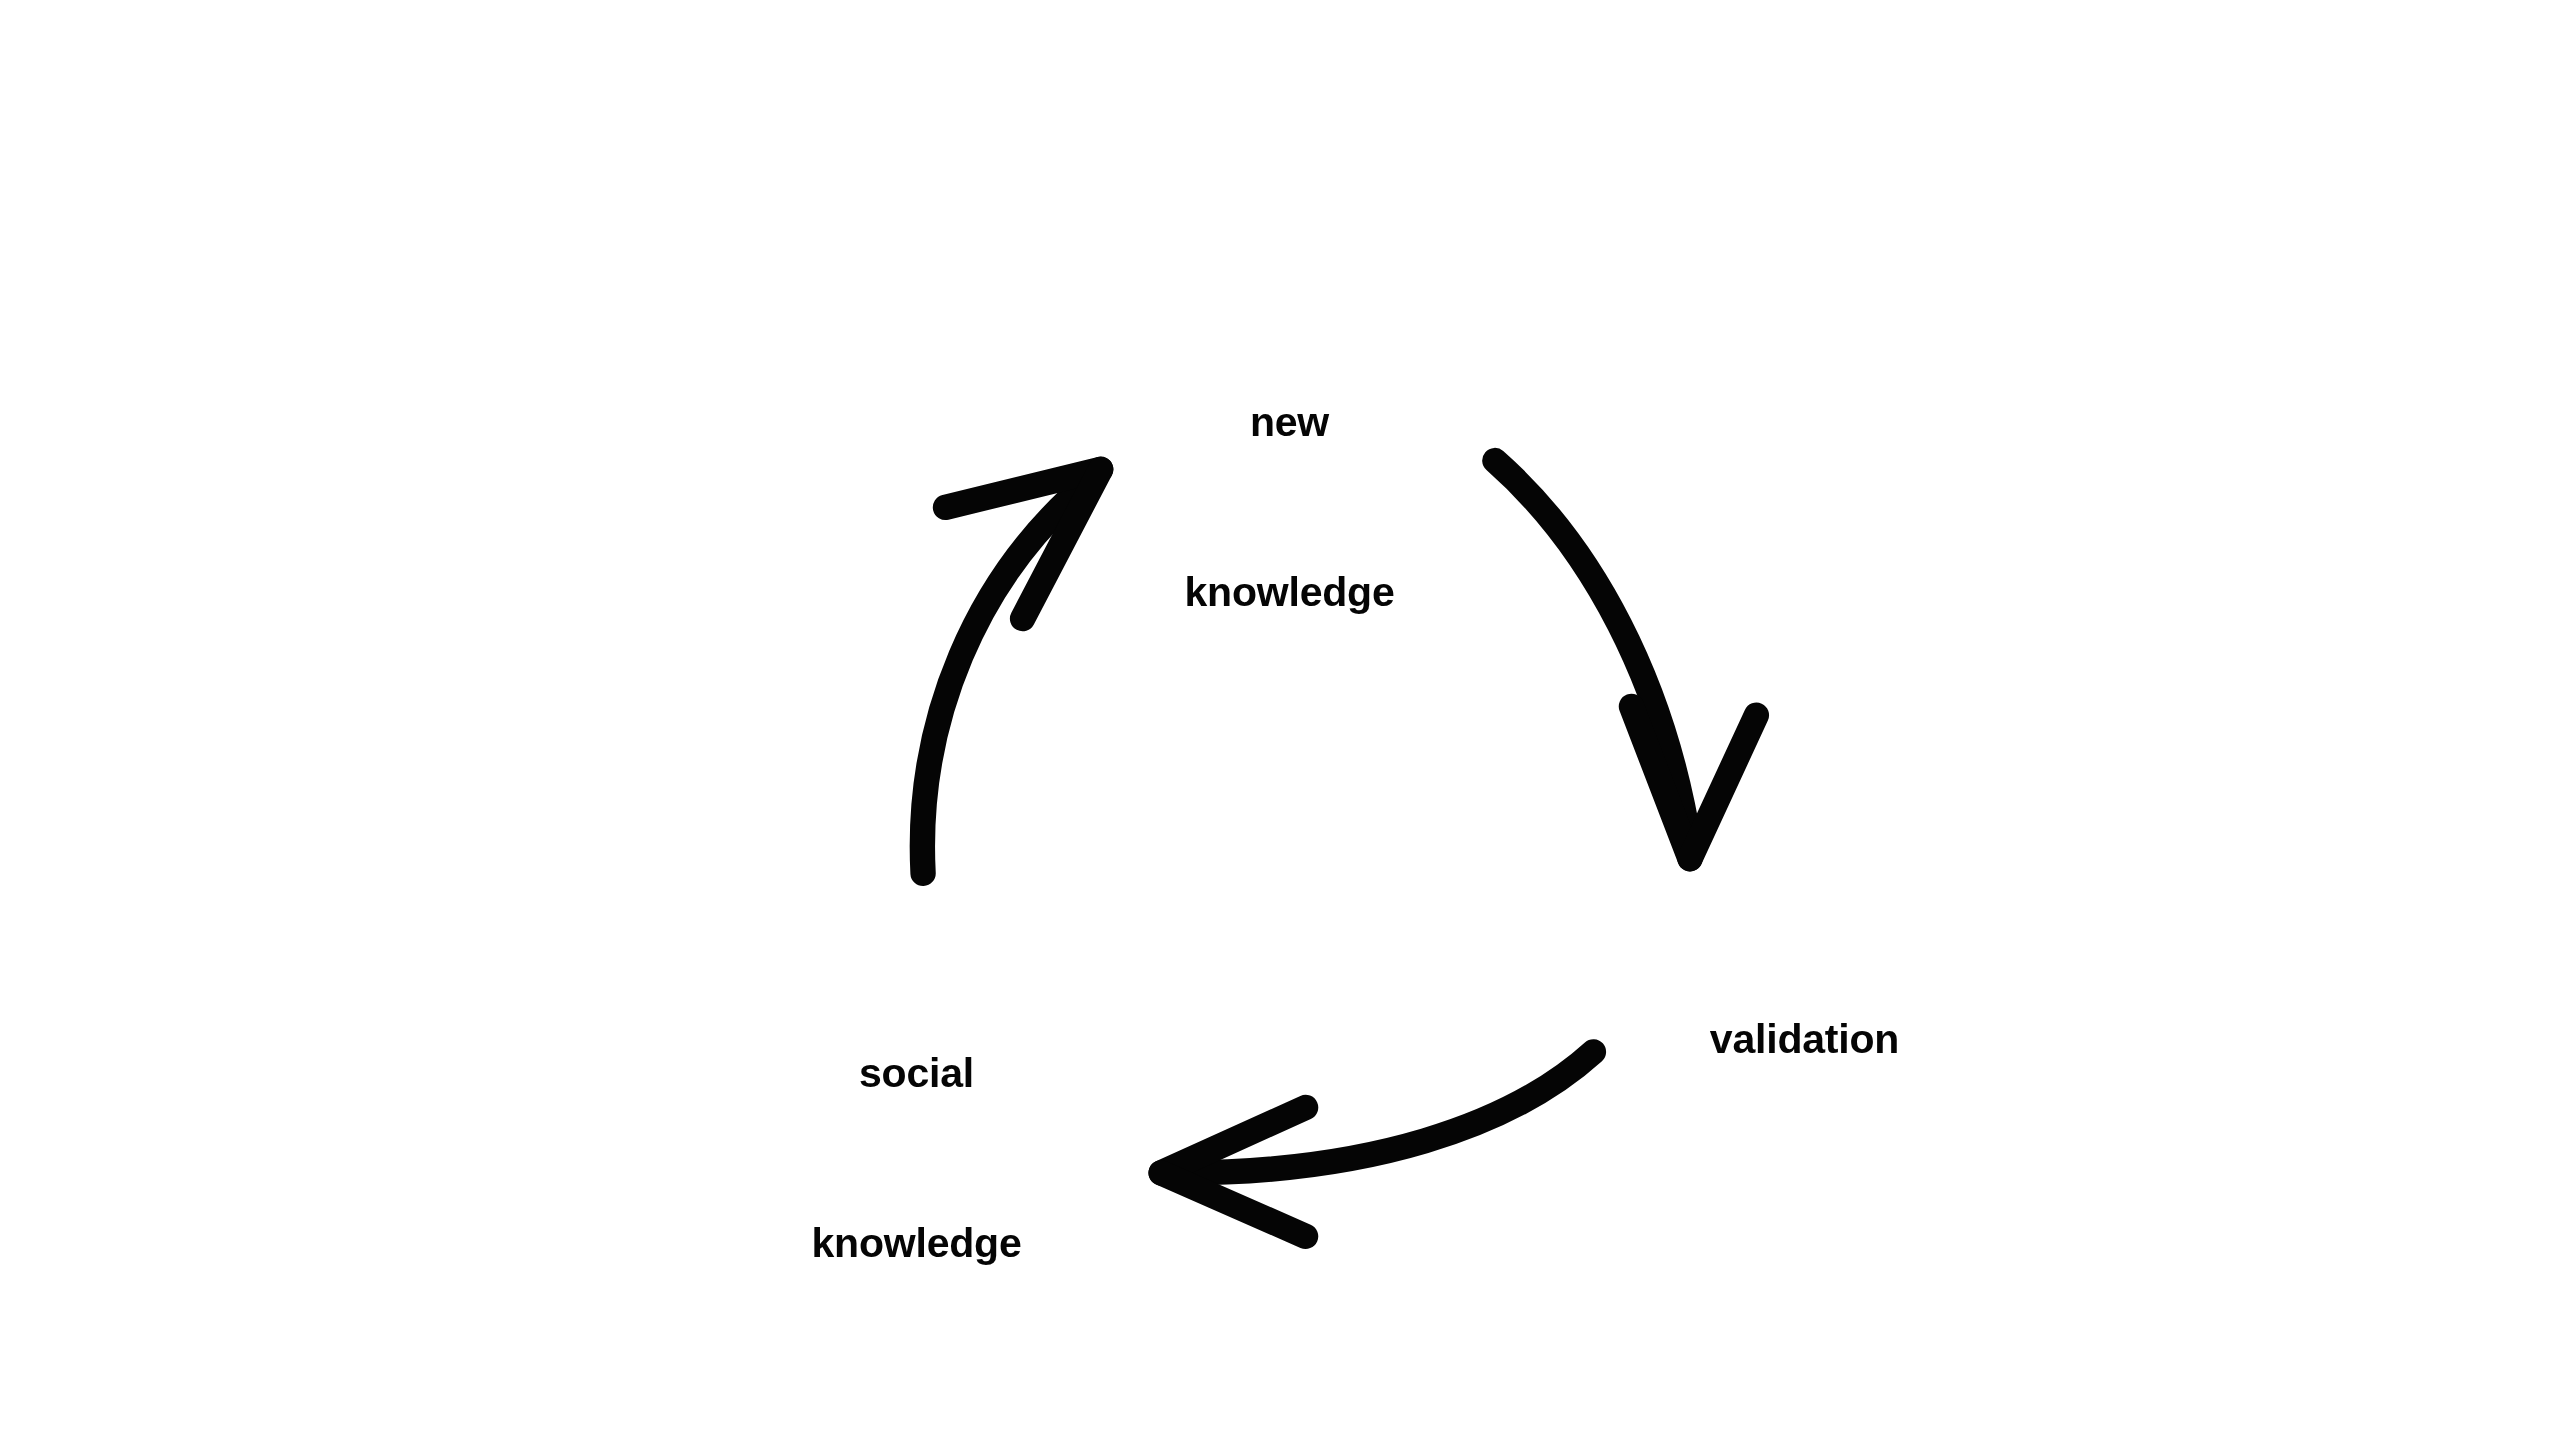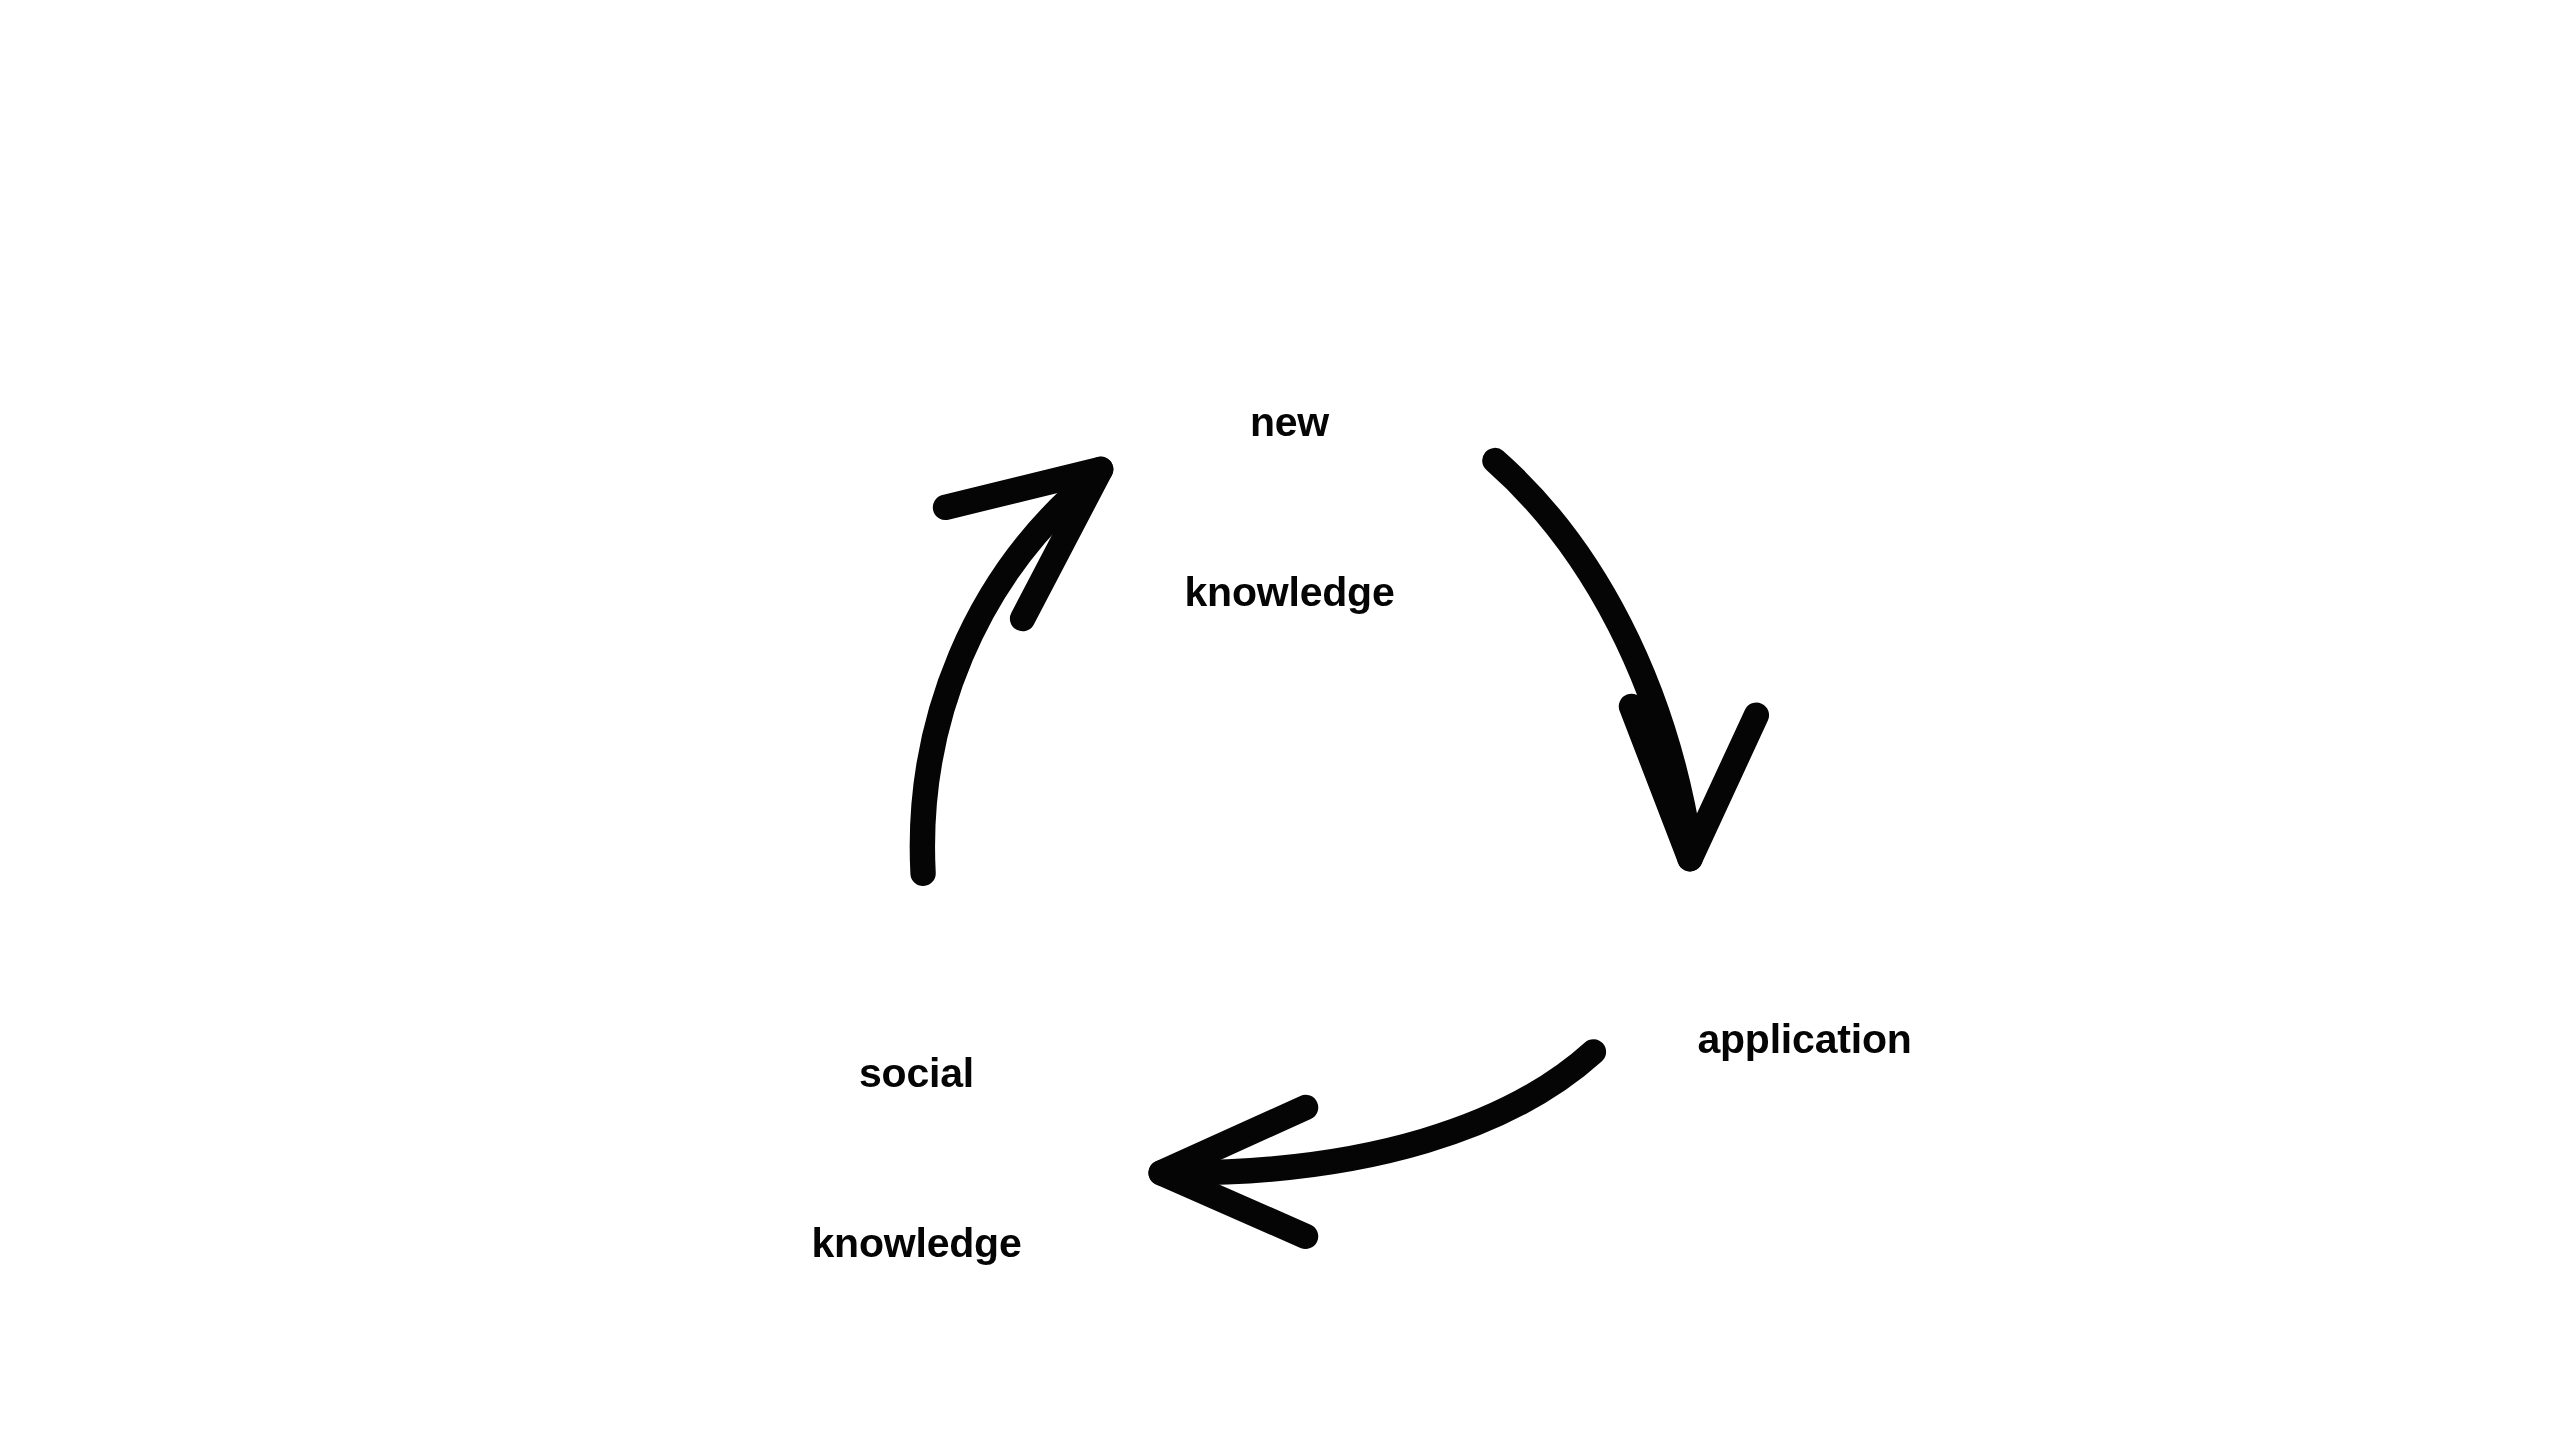--- a/index.html
+++ b/index.html
@@ -85,21 +85,21 @@
       <path d="M 1048 634 L 1128 481" fill="none" stroke="#050505" stroke-width="26" stroke-linecap="round" stroke-linejoin="round"></path>
     </g>
   </svg>
 
   <div class="node-label" id="label-new-knowledge">
     <span class="line">new</span>
     <span class="line">knowledge</span>
   </div>
 
   <div class="node-label" id="label-application">
-    <span class="line">application</span>
+    <span class="line">validation</span>
   </div>
 
   <div class="node-label" id="label-social-validation">
     <span class="line">social</span>
     <span class="line">knowledge</span>
   </div>
 
 </div>
 
 

